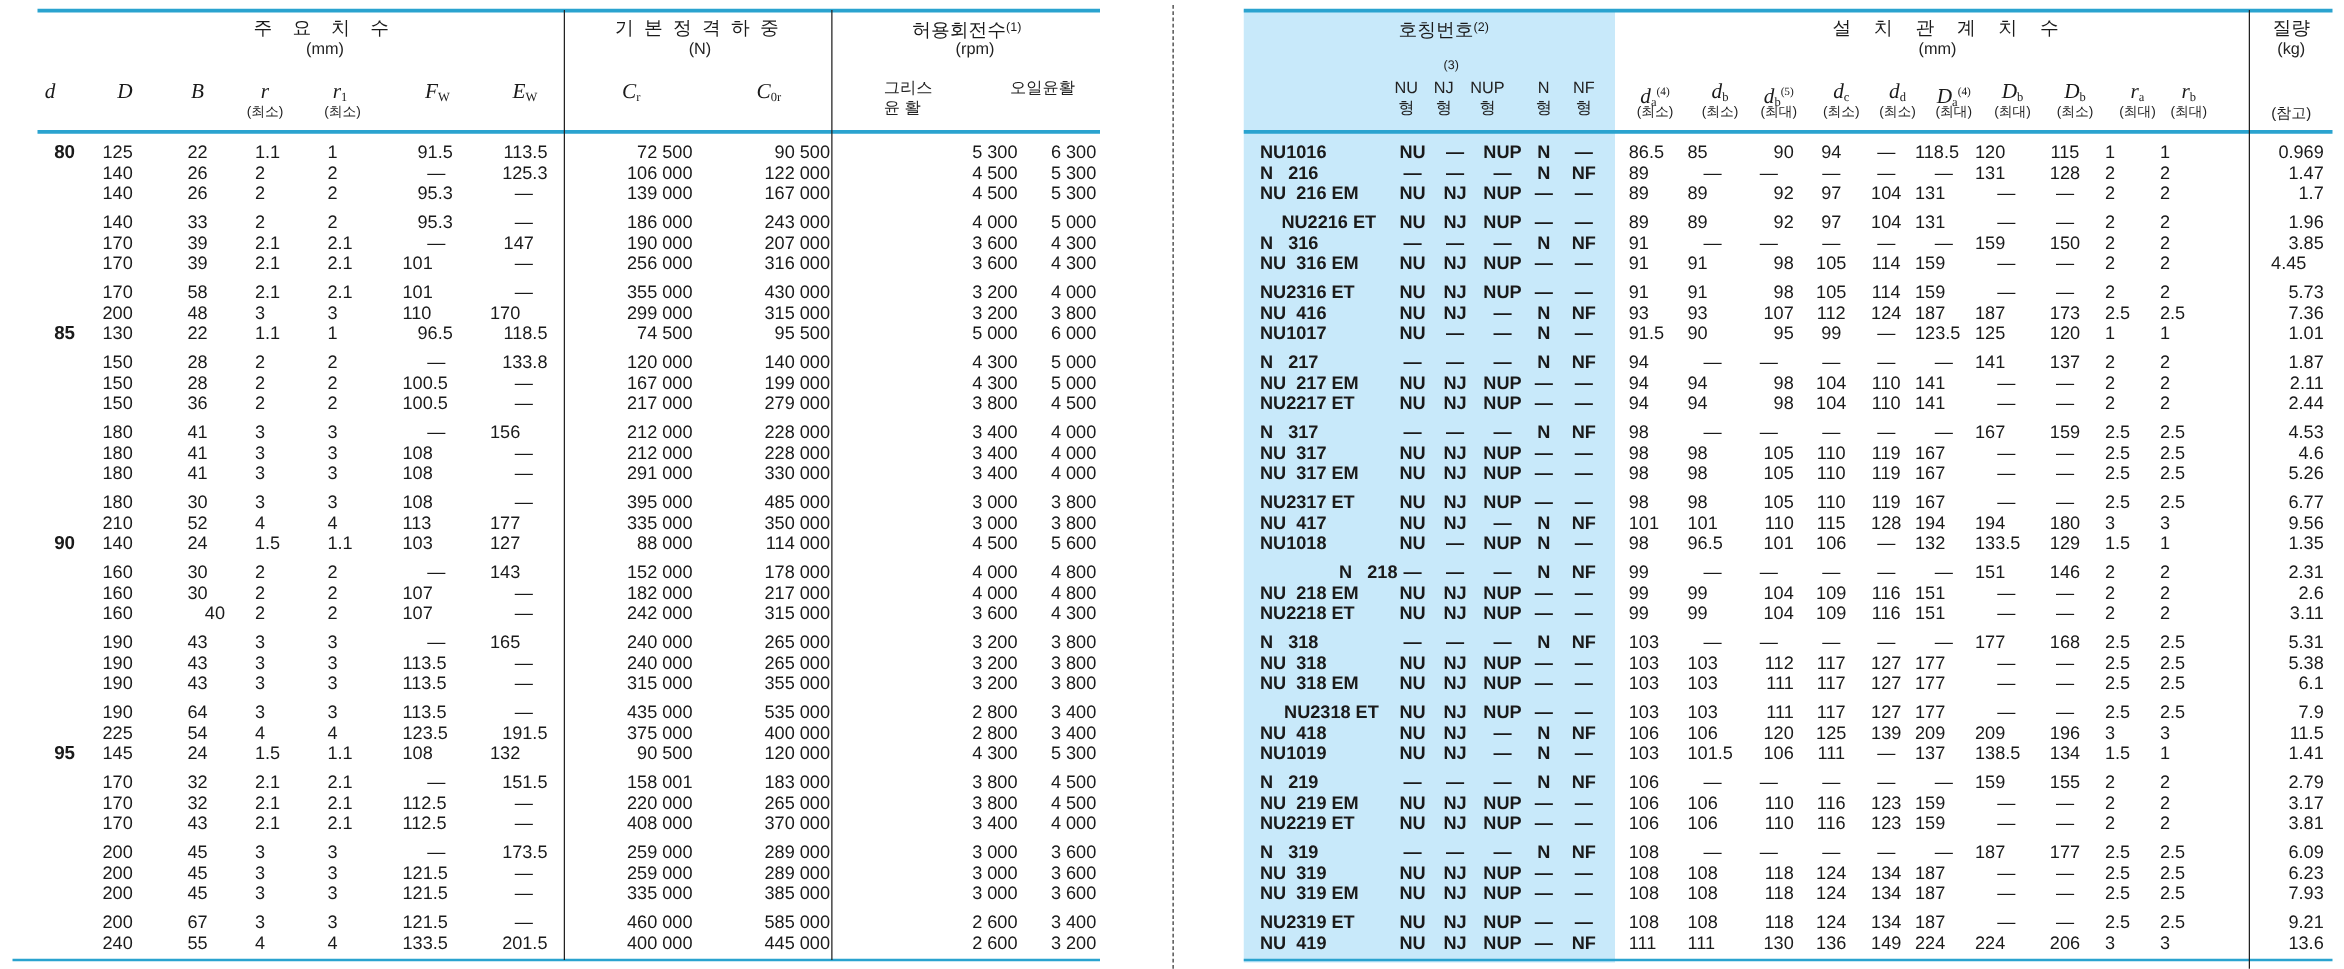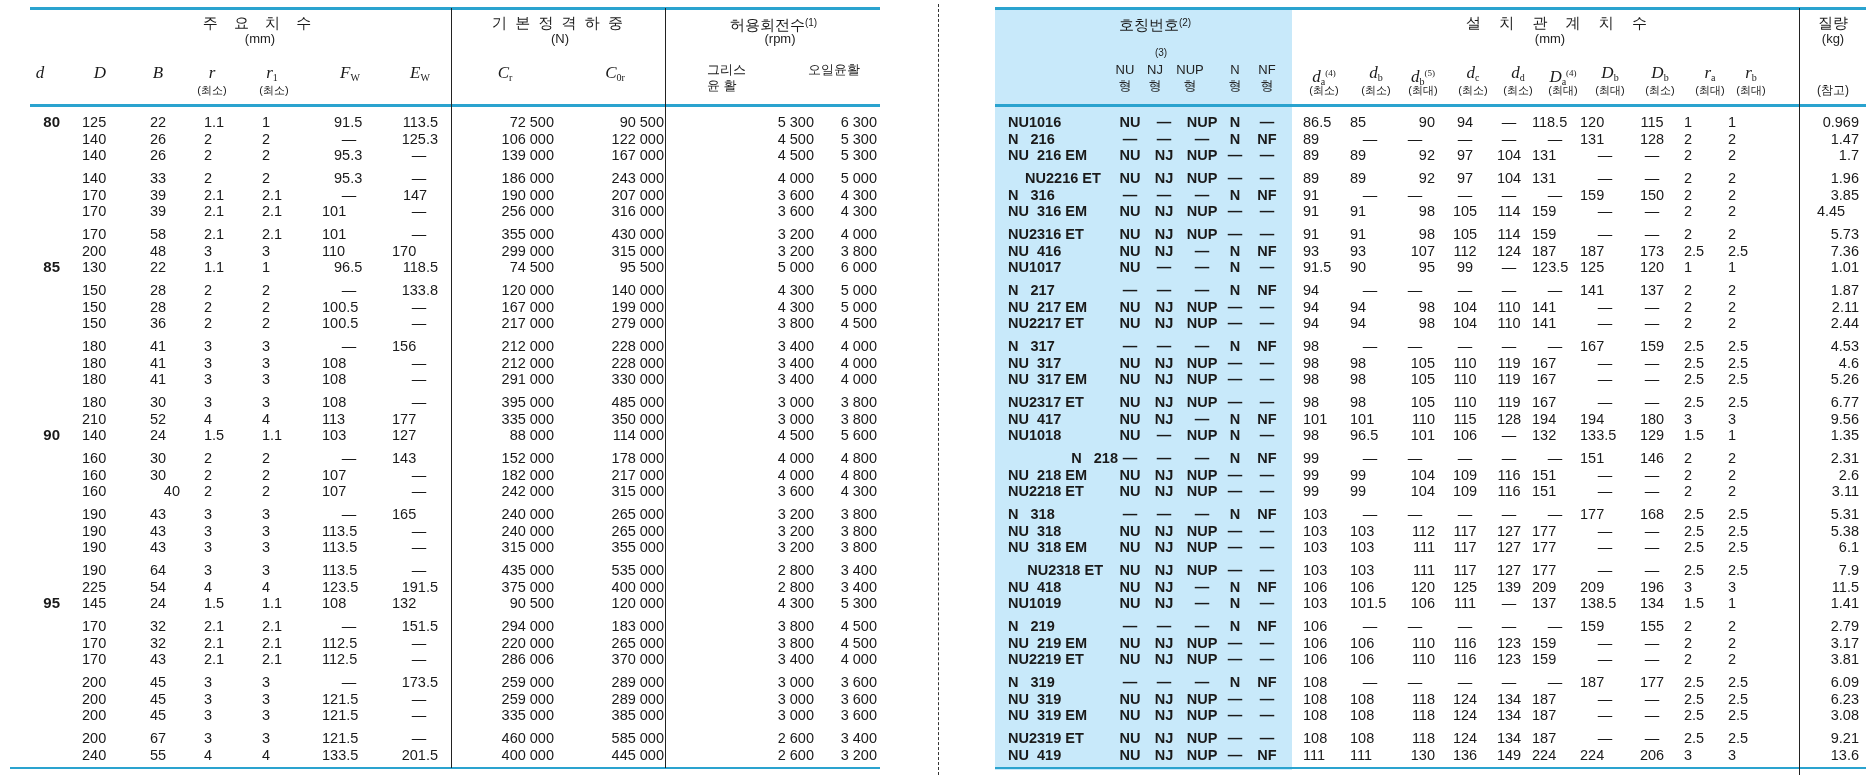--- a/index.html
+++ b/index.html
@@ -384,41 +384,41 @@
     <div class="cell" style="left:452px;width:102px;top:595px;text-align:right;">90 500</div>
     <div class="cell" style="left:560px;width:104px;top:595px;text-align:right;">120 000</div>
     <div class="cell" style="left:676px;width:138px;top:595px;text-align:right;">4 300</div>
     <div class="cell" style="left:800px;width:77px;top:595px;text-align:right;">5 300</div>
     <div class="cell" style="left:82px;width:40px;top:618px;text-align:left;">170</div>
     <div class="cell" style="left:150px;width:30px;top:618px;text-align:left;">32</div>
     <div class="cell" style="left:204px;width:40px;top:618px;text-align:left;">2.1</div>
     <div class="cell" style="left:262px;width:40px;top:618px;text-align:left;">2.1</div>
     <div class="cell" style="left:334px;width:30px;top:618px;text-align:center;">—</div>
     <div class="cell" style="left:392px;width:46px;top:618px;text-align:right;">151.5</div>
-    <div class="cell" style="left:452px;width:102px;top:618px;text-align:right;">294 000</div>
+    <div class="cell" style="left:452px;width:102px;top:618px;text-align:right;">158 001</div>
     <div class="cell" style="left:560px;width:104px;top:618px;text-align:right;">183 000</div>
     <div class="cell" style="left:676px;width:138px;top:618px;text-align:right;">3 800</div>
     <div class="cell" style="left:800px;width:77px;top:618px;text-align:right;">4 500</div>
     <div class="cell" style="left:82px;width:40px;top:634.5px;text-align:left;">170</div>
     <div class="cell" style="left:150px;width:30px;top:634.5px;text-align:left;">32</div>
     <div class="cell" style="left:204px;width:40px;top:634.5px;text-align:left;">2.1</div>
     <div class="cell" style="left:262px;width:40px;top:634.5px;text-align:left;">2.1</div>
     <div class="cell" style="left:322px;width:50px;top:634.5px;text-align:left;">112.5</div>
     <div class="cell" style="left:404px;width:30px;top:634.5px;text-align:center;">—</div>
     <div class="cell" style="left:452px;width:102px;top:634.5px;text-align:right;">220 000</div>
     <div class="cell" style="left:560px;width:104px;top:634.5px;text-align:right;">265 000</div>
     <div class="cell" style="left:676px;width:138px;top:634.5px;text-align:right;">3 800</div>
     <div class="cell" style="left:800px;width:77px;top:634.5px;text-align:right;">4 500</div>
     <div class="cell" style="left:82px;width:40px;top:651px;text-align:left;">170</div>
     <div class="cell" style="left:150px;width:30px;top:651px;text-align:left;">43</div>
     <div class="cell" style="left:204px;width:40px;top:651px;text-align:left;">2.1</div>
     <div class="cell" style="left:262px;width:40px;top:651px;text-align:left;">2.1</div>
     <div class="cell" style="left:322px;width:50px;top:651px;text-align:left;">112.5</div>
     <div class="cell" style="left:404px;width:30px;top:651px;text-align:center;">—</div>
-    <div class="cell" style="left:452px;width:102px;top:651px;text-align:right;">286 006</div>
+    <div class="cell" style="left:452px;width:102px;top:651px;text-align:right;">408 000</div>
     <div class="cell" style="left:560px;width:104px;top:651px;text-align:right;">370 000</div>
     <div class="cell" style="left:676px;width:138px;top:651px;text-align:right;">3 400</div>
     <div class="cell" style="left:800px;width:77px;top:651px;text-align:right;">4 000</div>
     <div class="cell" style="left:82px;width:40px;top:674px;text-align:left;">200</div>
     <div class="cell" style="left:150px;width:30px;top:674px;text-align:left;">45</div>
     <div class="cell" style="left:204px;width:40px;top:674px;text-align:left;">3</div>
     <div class="cell" style="left:262px;width:40px;top:674px;text-align:left;">3</div>
     <div class="cell" style="left:334px;width:30px;top:674px;text-align:center;">—</div>
     <div class="cell" style="left:392px;width:46px;top:674px;text-align:right;">173.5</div>
     <div class="cell" style="left:452px;width:102px;top:674px;text-align:right;">259 000</div>
@@ -1020,21 +1020,21 @@
     <div class="cell" style="left:1303px;width:44px;top:707px;text-align:left;">108</div>
     <div class="cell" style="left:1350px;width:40px;top:707px;text-align:left;">108</div>
     <div class="cell" style="left:1395px;width:40px;top:707px;text-align:right;">118</div>
     <div class="cell" style="left:1445px;width:40px;top:707px;text-align:center;">124</div>
     <div class="cell" style="left:1489px;width:40px;top:707px;text-align:center;">134</div>
     <div class="cell" style="left:1532px;width:46px;top:707px;text-align:left;">187</div>
     <div class="cell" style="left:1580px;width:50px;top:707px;text-align:center;">—</div>
     <div class="cell" style="left:1632px;width:40px;top:707px;text-align:center;">—</div>
     <div class="cell" style="left:1684px;width:34px;top:707px;text-align:left;">2.5</div>
     <div class="cell" style="left:1728px;width:34px;top:707px;text-align:left;">2.5</div>
-    <div class="cell" style="left:1803px;width:56px;top:707px;text-align:right;">3.08</div>
+    <div class="cell" style="left:1803px;width:56px;top:707px;text-align:right;">7.93</div>
     <div class="cell bold" style="left:1008px;width:110px;top:730px;text-align:left;white-space:pre;">NU2319 ET</div>
     <div class="cell bold" style="left:1110px;width:40px;top:730px;text-align:center;">NU</div>
     <div class="cell bold" style="left:1148px;width:32px;top:730px;text-align:center;">NJ</div>
     <div class="cell bold" style="left:1180px;width:44px;top:730px;text-align:center;">NUP</div>
     <div class="cell bold" style="left:1222px;width:26px;top:730px;text-align:center;">—</div>
     <div class="cell bold" style="left:1252px;width:30px;top:730px;text-align:center;">—</div>
     <div class="cell" style="left:1303px;width:44px;top:730px;text-align:left;">108</div>
     <div class="cell" style="left:1350px;width:40px;top:730px;text-align:left;">108</div>
     <div class="cell" style="left:1395px;width:40px;top:730px;text-align:right;">118</div>
     <div class="cell" style="left:1445px;width:40px;top:730px;text-align:center;">124</div>

